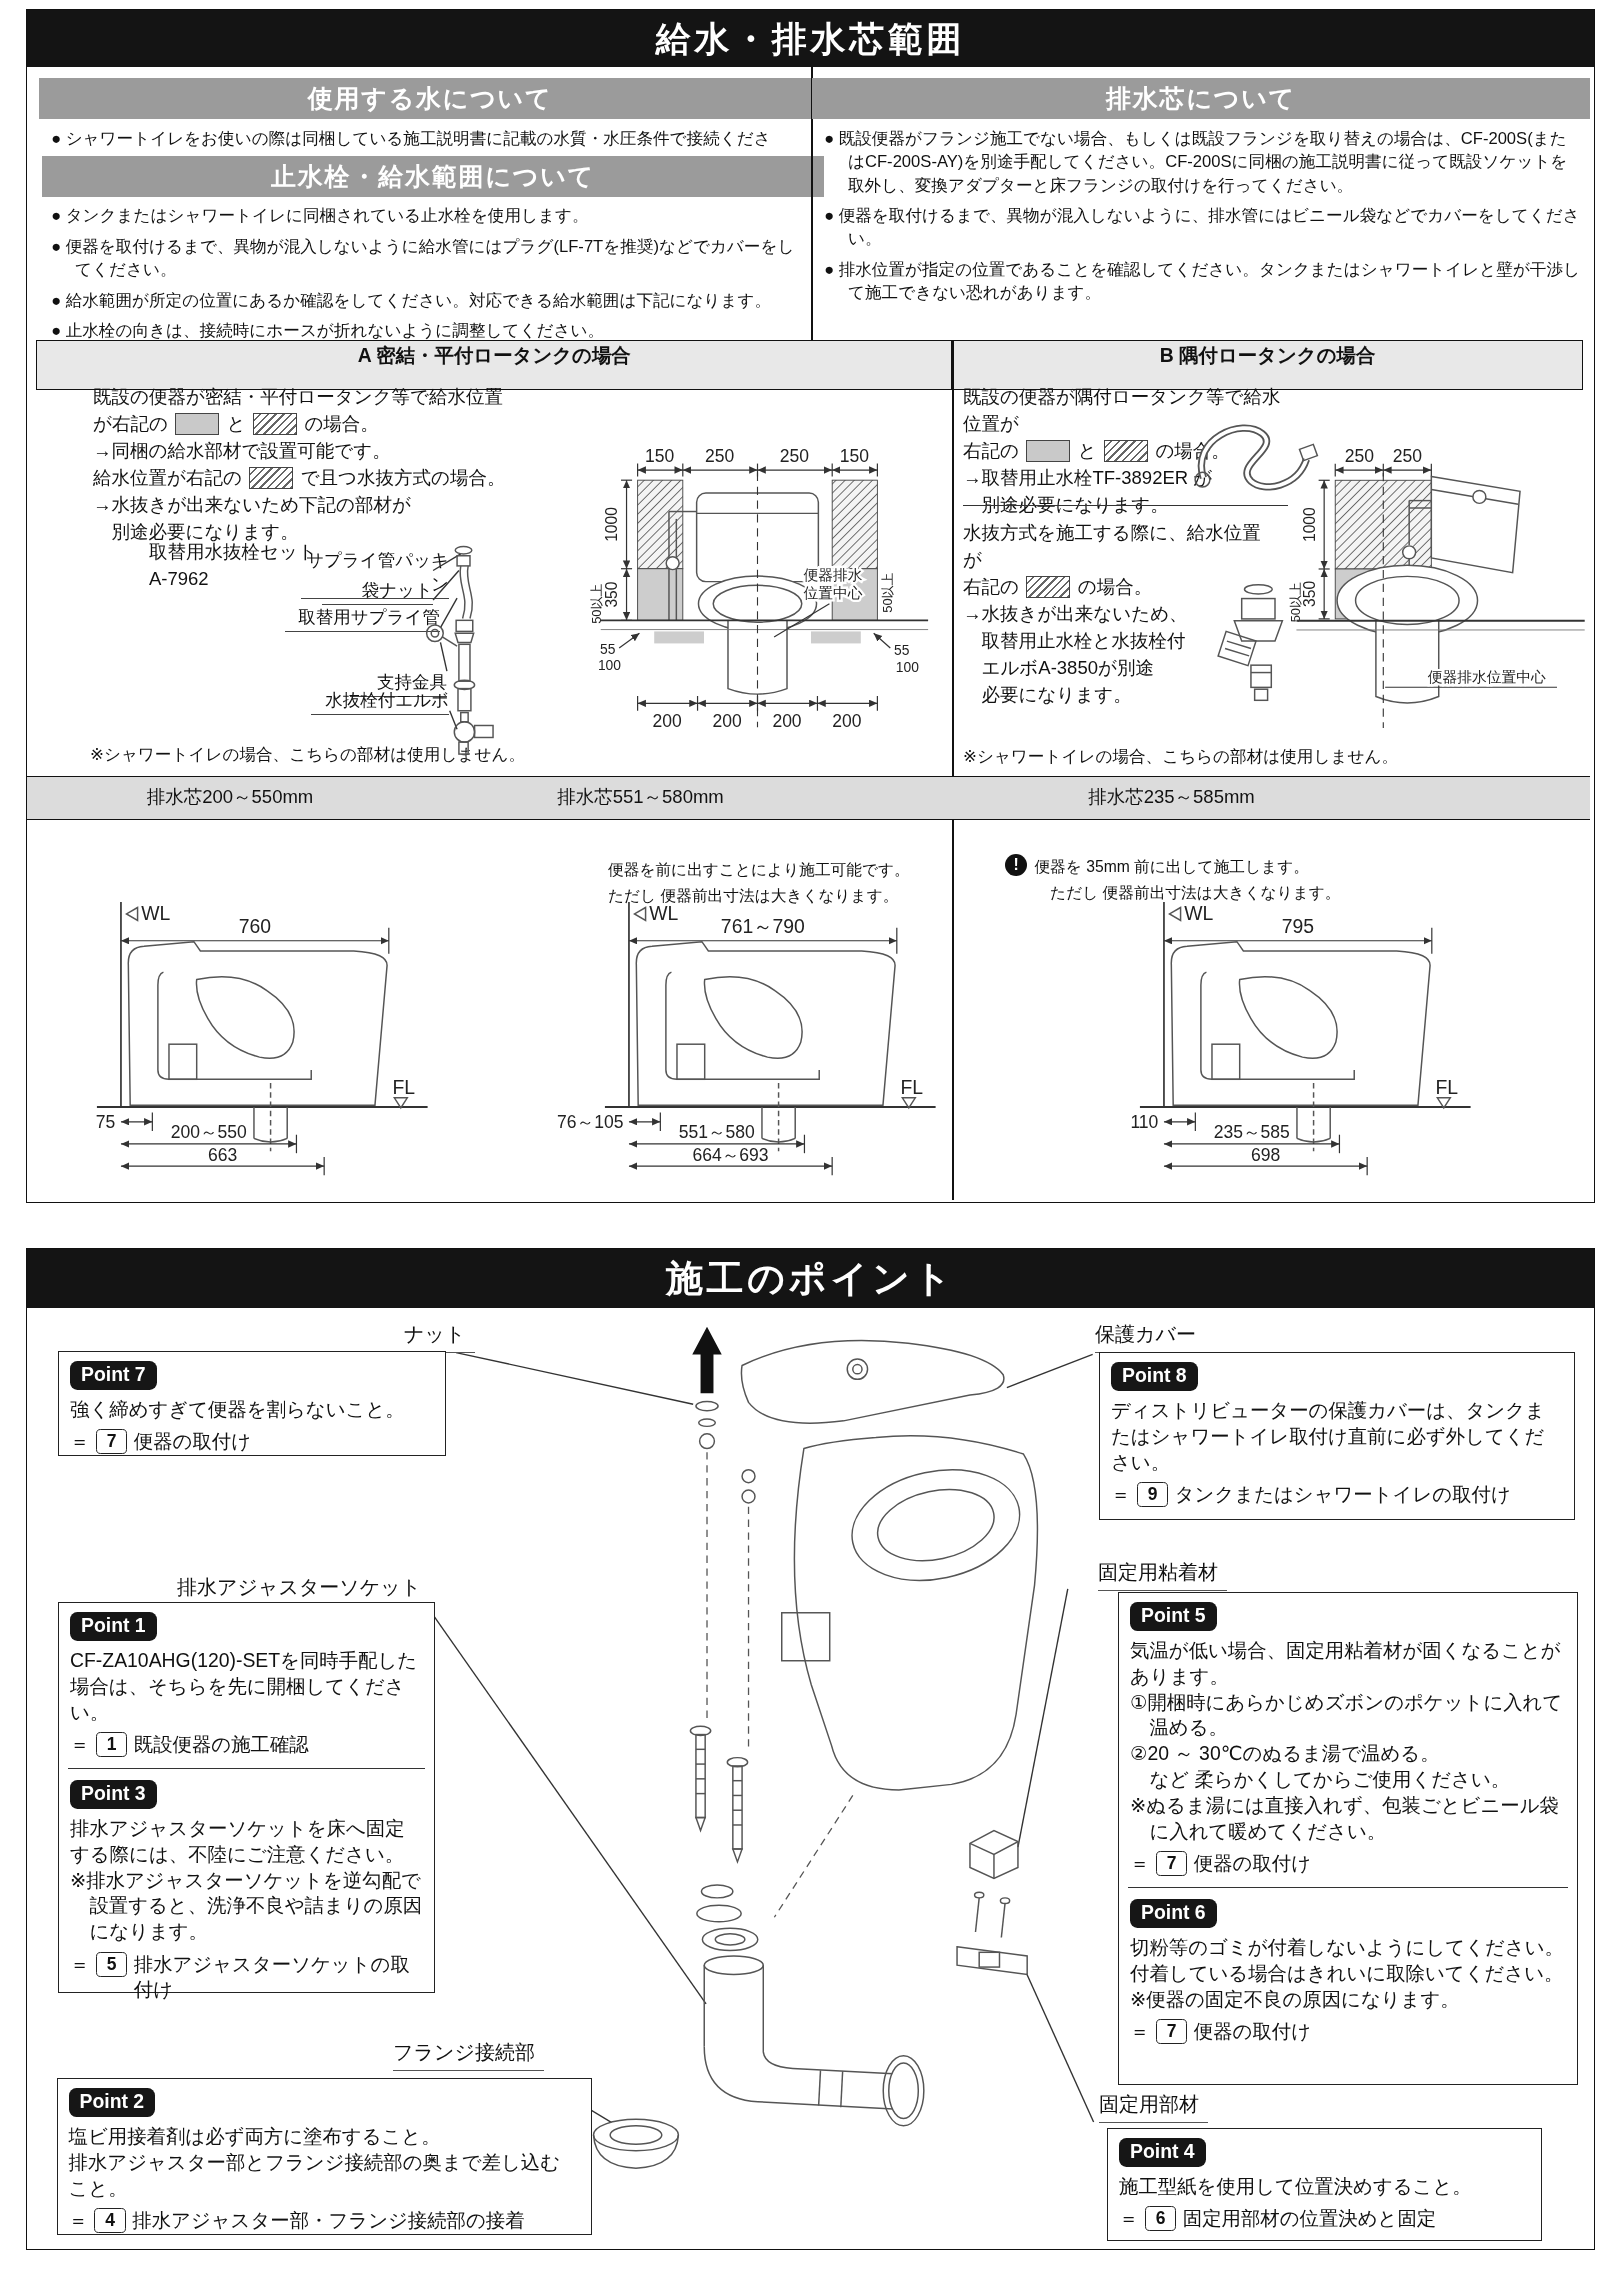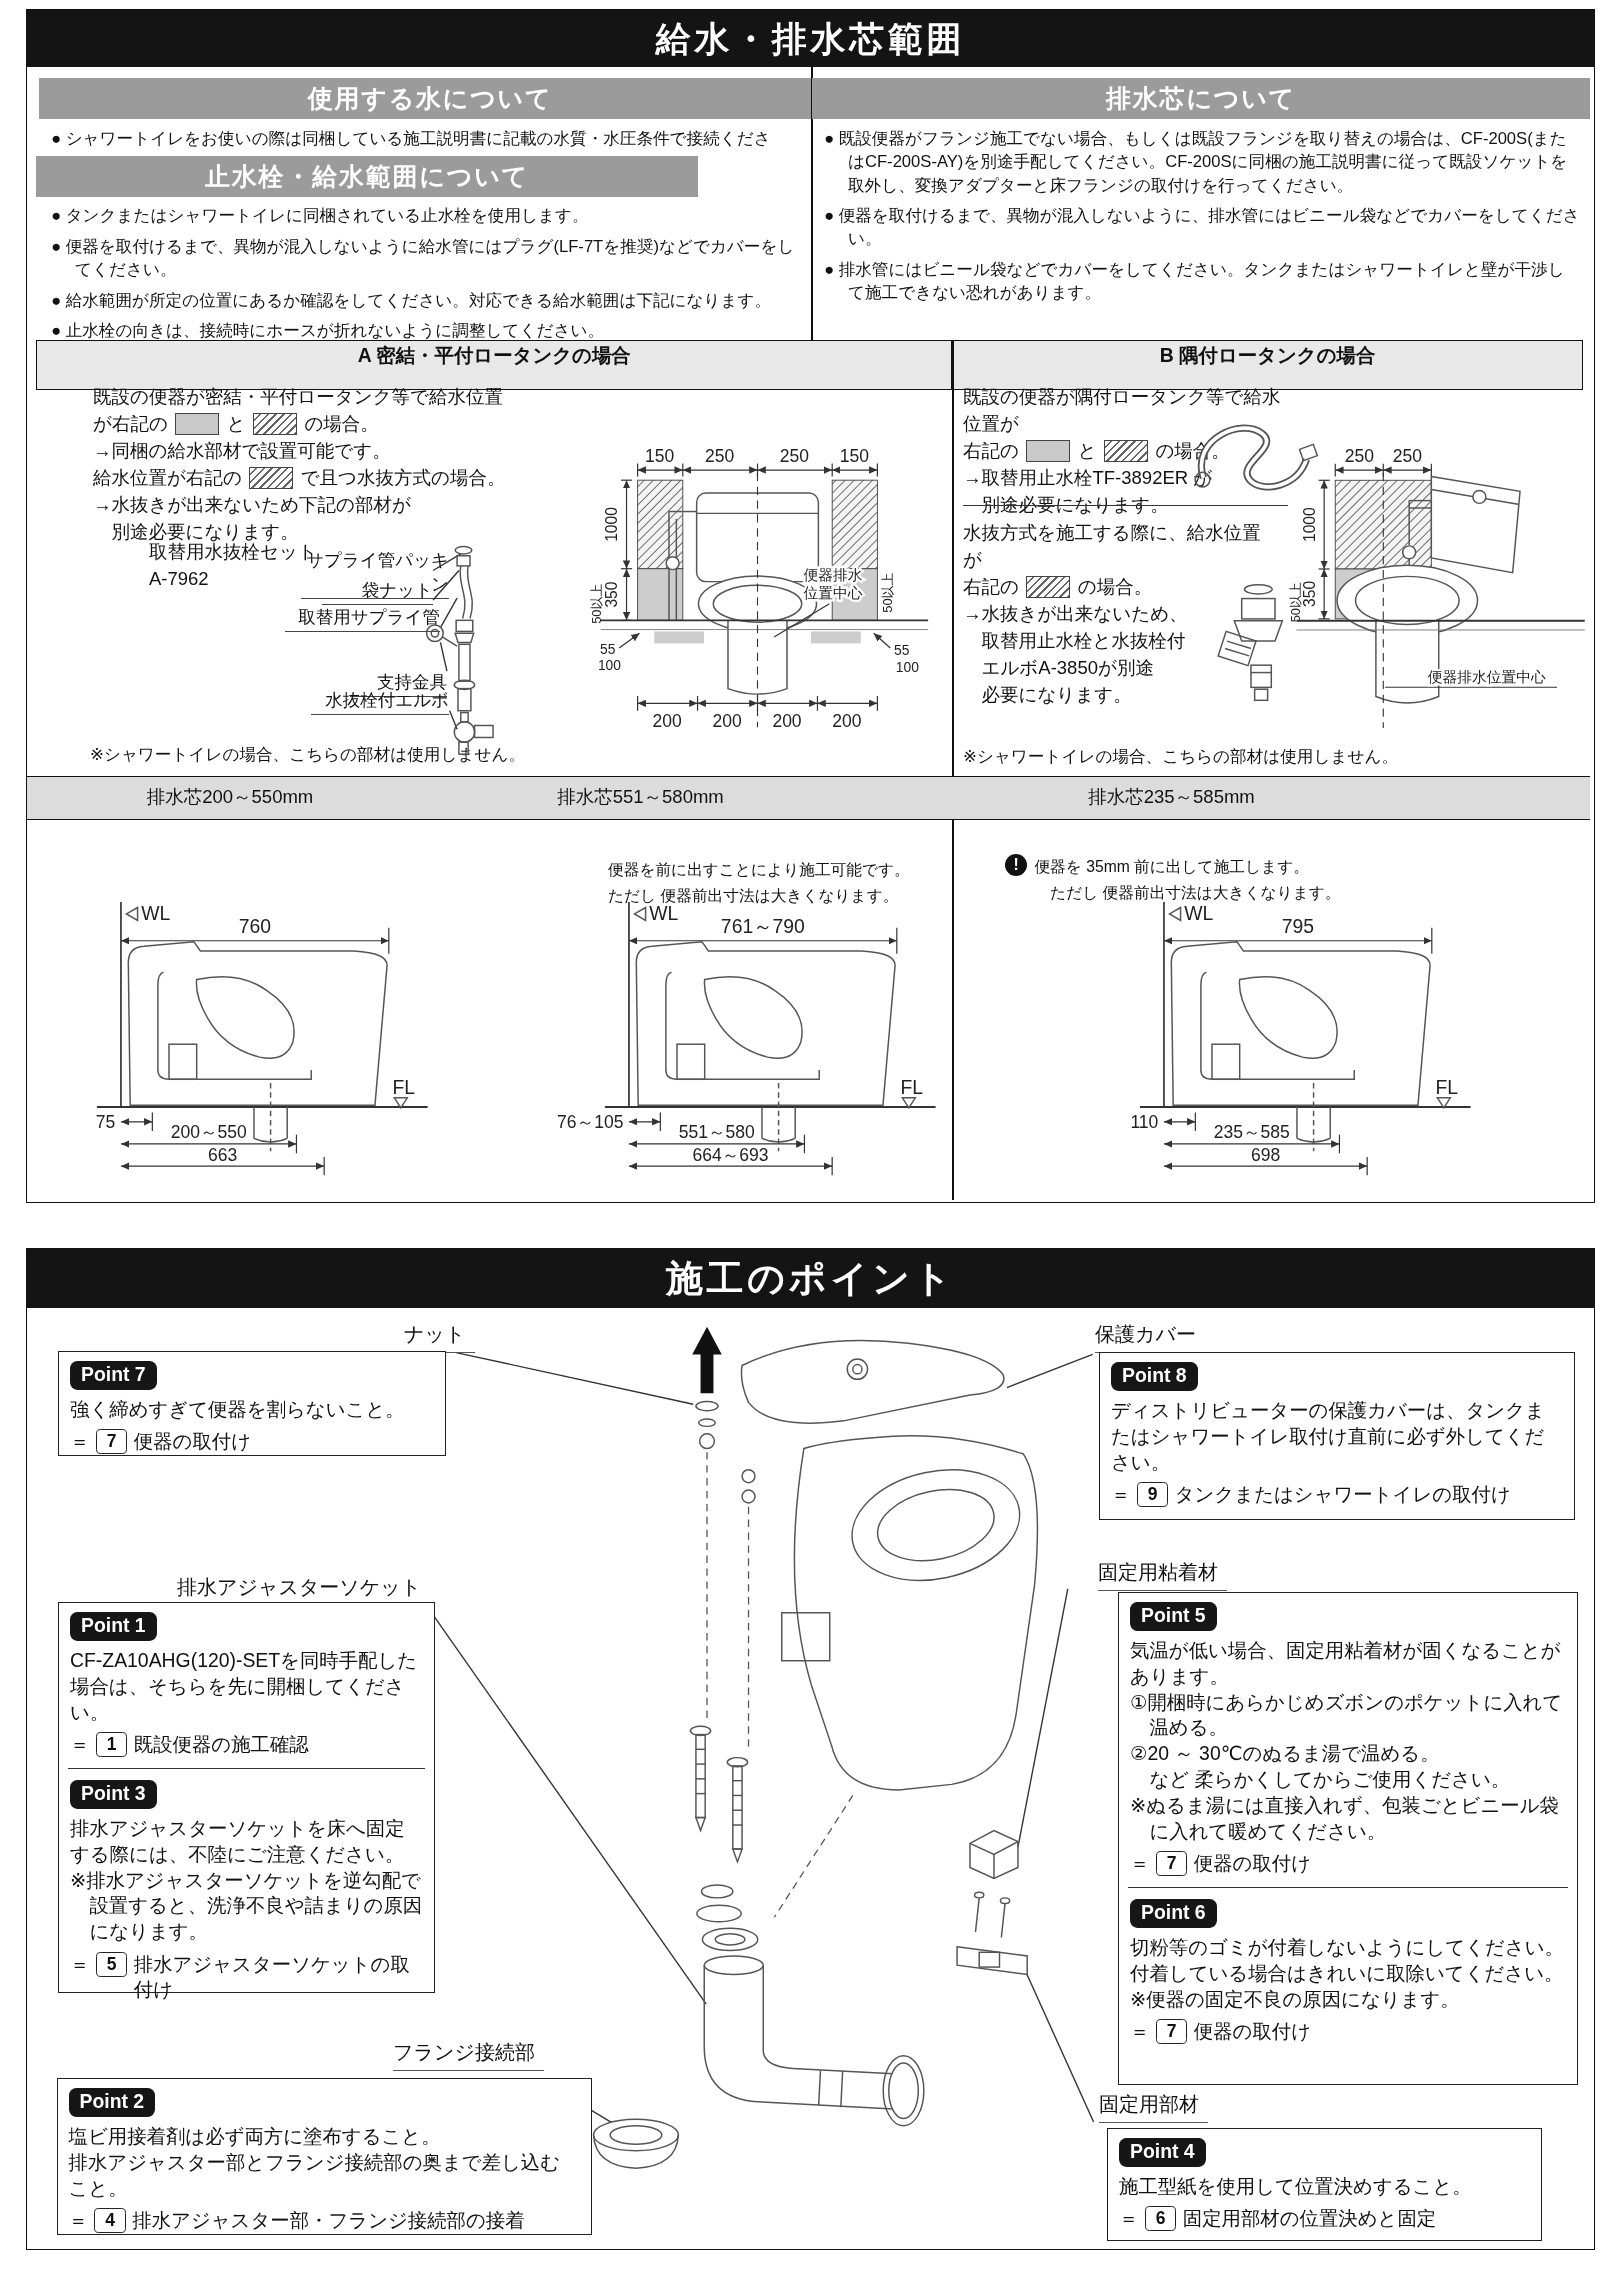--- a/index.html
+++ b/index.html
@@ -62,35 +62,35 @@
   </defs>
 </svg>
 
 <div class="box" style="left:26px;top:9.2px;width:1567px;height:1192px;">
   <div class="titlebar tb-top">給水・排水芯範囲</div>
 
   <div class="grayhdr" style="left:12px;top:68px;width:782px;">使用する水について</div>
   <div class="bullets" style="left:24px;top:117px;width:749px;">
     <div>● シャワートイレをお使いの際は同梱している施工説明書に記載の水質・水圧条件で接続ください。</div>
   </div>
-  <div class="grayhdr" style="left:9px;top:146px;width:662px;">止水栓・給水範囲について</div>
+  <div class="grayhdr" style="left:15px;top:146px;width:782px;">止水栓・給水範囲について</div>
   <div class="bullets" style="left:24px;top:194px;width:752px;">
     <div>● タンクまたはシャワートイレに同梱されている止水栓を使用します。</div>
     <div>● 便器を取付けるまで、異物が混入しないように給水管にはプラグ(LF-7Tを推奨)などでカバーをしてください。</div>
     <div>● 給水範囲が所定の位置にあるか確認をしてください。対応できる給水範囲は下記になります。</div>
     <div>● 止水栓の向きは、接続時にホースが折れないように調整してください。</div>
   </div>
 
   <div class="vline" style="left:784px;top:57px;height:273px;"></div>
 
   <div class="grayhdr" style="left:785px;top:68px;width:778px;">排水芯について</div>
   <div class="bullets" style="left:797px;top:117px;width:757px;">
     <div>● 既設便器がフランジ施工でない場合、もしくは既設フランジを取り替えの場合は、CF-200S(またはCF-200S-AY)を別途手配してください。CF-200Sに同梱の施工説明書に従って既設ソケットを取外し、変換アダプターと床フランジの取付けを行ってください。</div>
     <div>● 便器を取付けるまで、異物が混入しないように、排水管にはビニール袋などでカバーをしてください。</div>
-    <div>● 排水管にはビニール袋などでカバーをしてください。タンクまたはシャワートイレと壁が干渉して施工できない恐れがあります。</div>
+    <div>● 排水位置が指定の位置であることを確認してください。タンクまたはシャワートイレと壁が干渉して施工できない恐れがあります。</div>
   </div>
 
   <div class="subhdr" style="left:9.2px;top:330px;width:916px;">A 密結・平付ロータンクの場合</div>
   <div class="subhdr" style="left:925px;top:330px;width:631px;">B 隅付ロータンクの場合</div>
 
   <div class="para" style="left:66px;top:373px;width:434px;">
     <div>既設の便器が密結・平付ロータンク等で給水位置</div>
     <div class="swrow">
       <span>が右記の</span>
       <span class="sw"></span>

